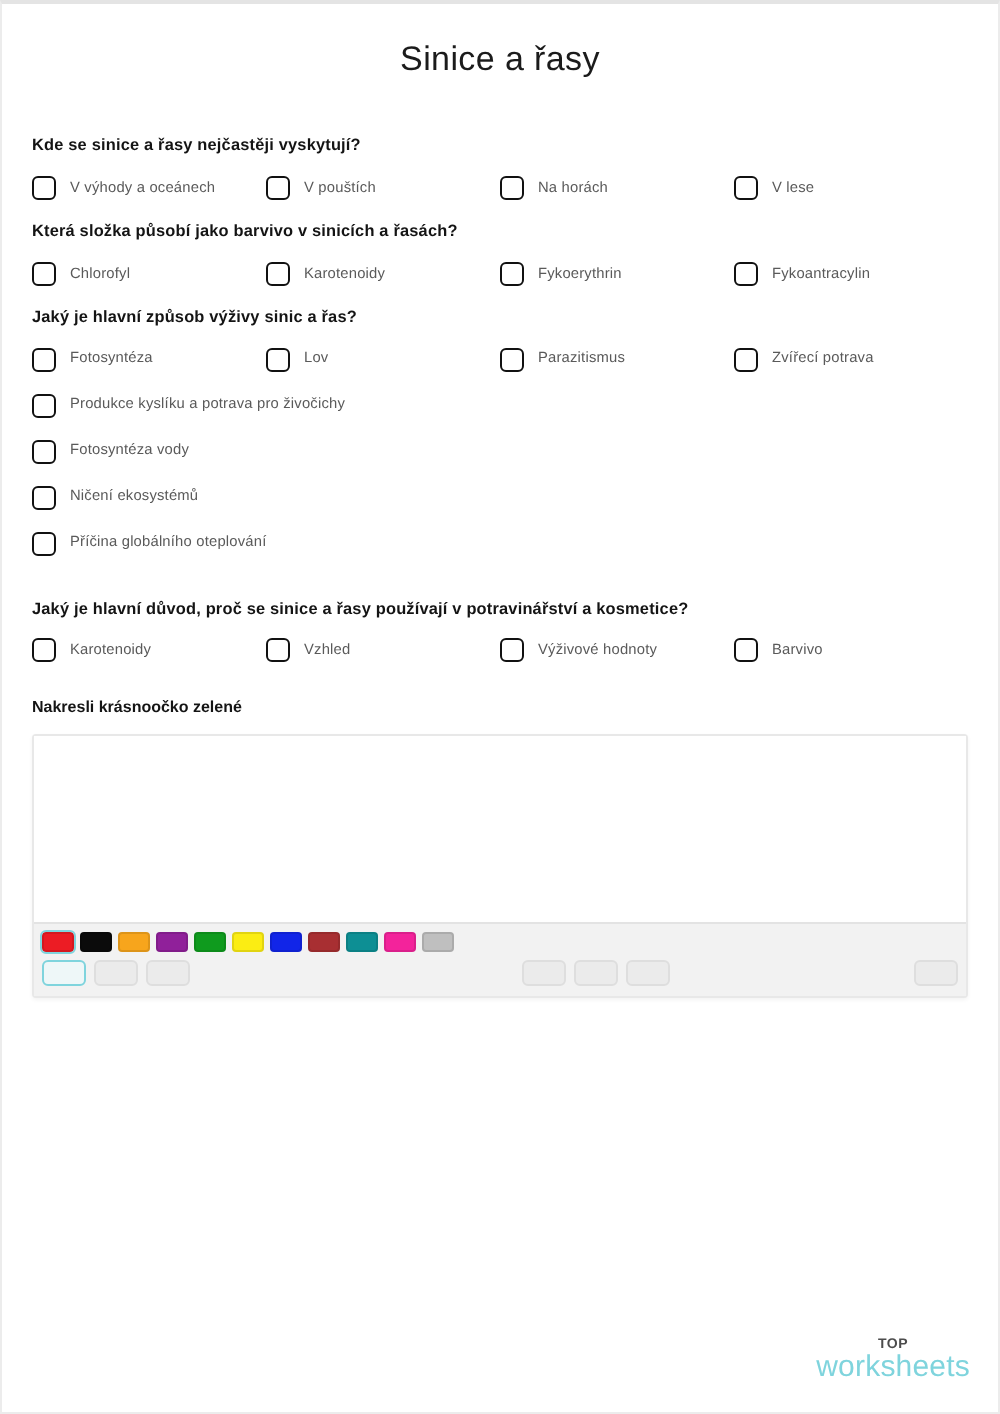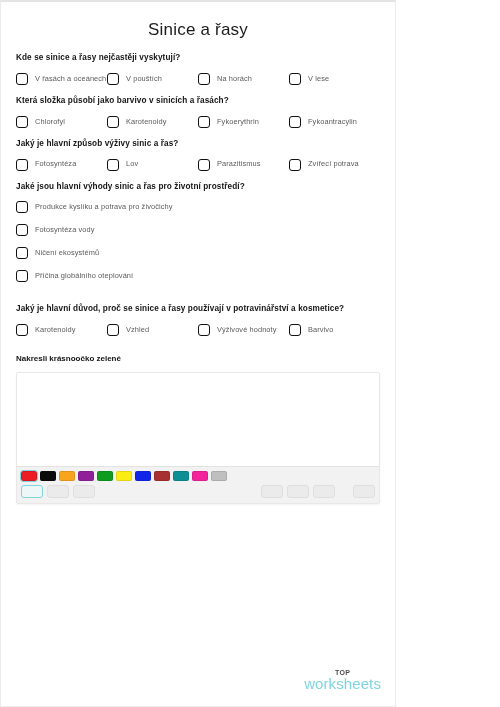--- a/index.html
+++ b/index.html
@@ -8,38 +8,38 @@
     background: #ffffff;
   }
   body {
     width: 500px;
     height: 707px;
     font-family: "Liberation Sans", sans-serif;
     overflow: hidden;
   }
   .page {
     position: relative;
-    width: 396px;
+    width: 500px;
     height: 707px;
     background: #ffffff;
     box-sizing: border-box;
     border: 1px solid #ececec;
     border-top: 2px solid #e4e4e4;
   }
   .worksheet-title {
     text-align: center;
     font-size: 17px;
     color: #1b1b1b;
     letter-spacing: 0.2px;
     margin: 18px 0 0 0;
     font-weight: 400;
   }
   .content {
     padding: 0 15px;
-    margin-top: 13px;
+    margin-top: 28px;
   }
   .question-block {
     margin-bottom: 11px;
   }
   .question-text {
     font-size: 8.2px;
     font-weight: bold;
     color: #141414;
     letter-spacing: 0.1px;
     margin: 0 0 10px 0;
@@ -160,21 +160,21 @@
 
   <h1 class="worksheet-title">Sinice a řasy</h1>
 
   <div class="content">
 
     <div class="question-block">
       <p class="question-text">Kde se sinice a řasy nejčastěji vyskytují?</p>
       <div class="options-row">
         <label class="option c4">
           <span class="checkbox"></span>
-          <span class="option-label">V řasách a oceánech</span>
+          <span class="option-label">V výhody a oceánech</span>
         </label>
         <label class="option c4">
           <span class="checkbox"></span>
           <span class="option-label">V pouštích</span>
         </label>
         <label class="option c4">
           <span class="checkbox"></span>
           <span class="option-label">Na horách</span>
         </label>
         <label class="option c4">
@@ -222,21 +222,20 @@
           <span class="option-label">Parazitismus</span>
         </label>
         <label class="option c4">
           <span class="checkbox"></span>
           <span class="option-label">Zvířecí potrava</span>
         </label>
       </div>
     </div>
 
     <div class="question-block">
-      <p class="question-text">Jaké jsou hlavní výhody sinic a řas pro životní prostředí?</p>
       <div class="options-grid2">
         <label class="option c2">
           <span class="checkbox"></span>
           <span class="option-label">Produkce kyslíku a potrava pro živočichy</span>
         </label>
         <label class="option c2">
           <span class="checkbox"></span>
           <span class="option-label">Fotosyntéza vody</span>
         </label>
         <label class="option c2">

